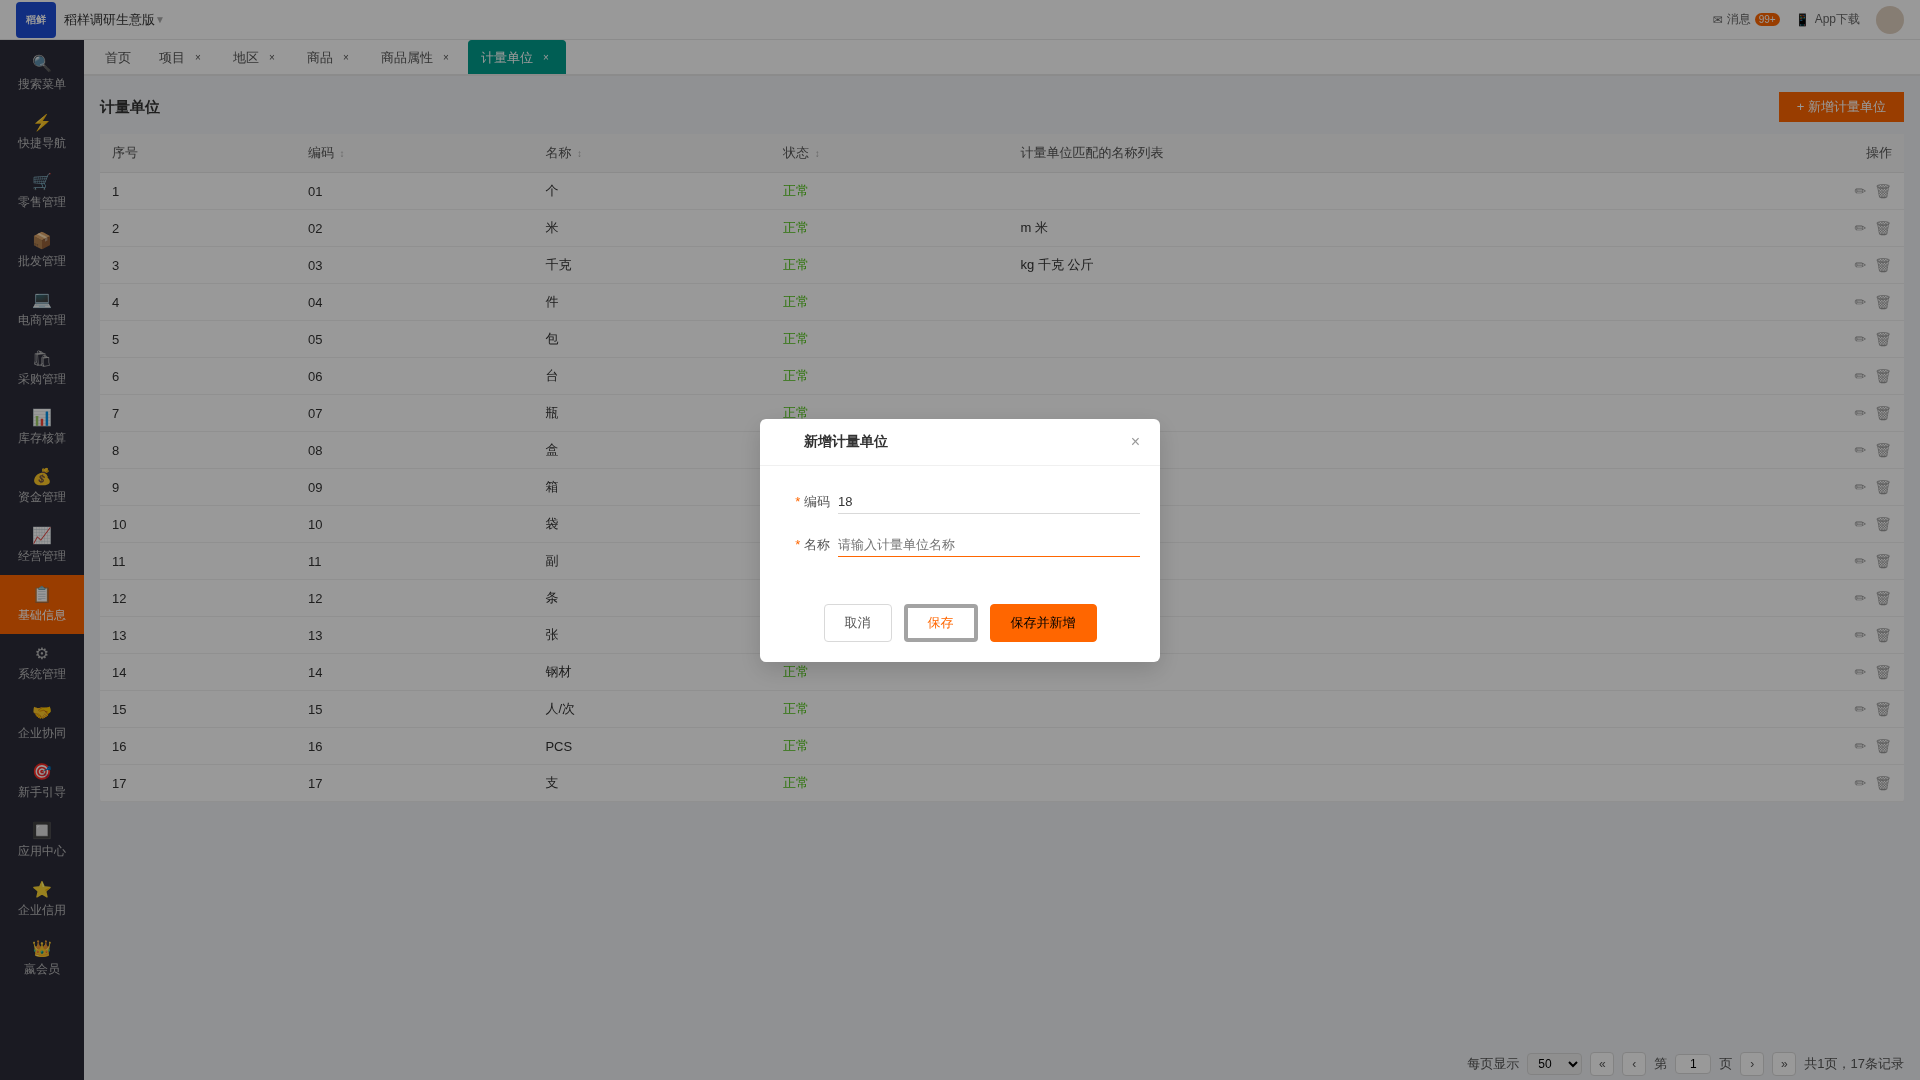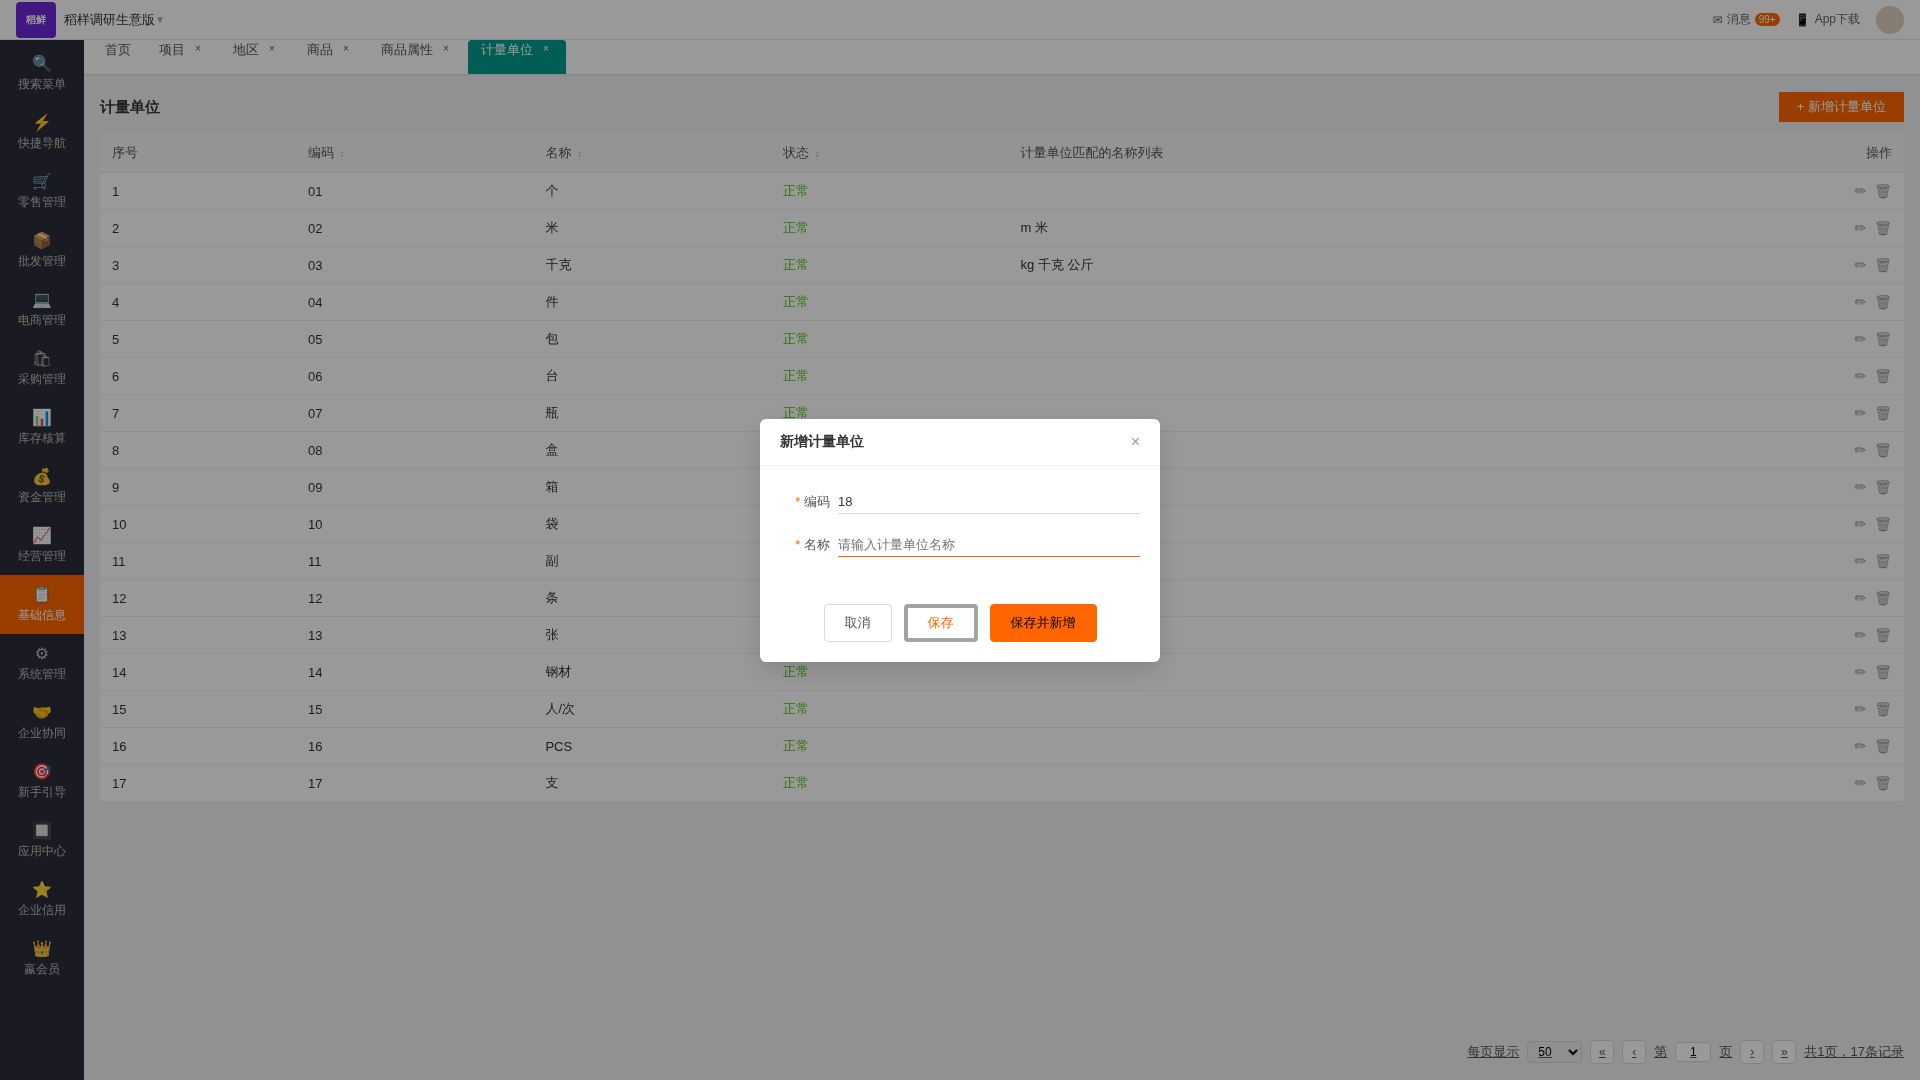--- a/index.html
+++ b/index.html
@@ -10,21 +10,21 @@
       height: 40px;
       background: #fff;
       display: flex;
       align-items: center;
       padding: 0 16px;
       border-bottom: 1px solid #e8e8e8;
       justify-content: space-between;
       flex-shrink: 0;
     }
     .logo-area { display: flex; align-items: center; gap: 8px; }
-    .logo-box { width: 40px; height: 36px; background: #6d28d9; border-radius: 4px; display: flex; align-items: center; justify-content: center; color: #fff; font-weight: bold; font-size: 10px; }
+    .logo-box { width: 40px; height: 36px; background: #1d4ed8; border-radius: 4px; display: flex; align-items: center; justify-content: center; color: #fff; font-weight: bold; font-size: 10px; }
     .header-right { display: flex; align-items: center; gap: 16px; }
     .header-badge { position: relative; display: flex; align-items: center; gap: 4px; font-size: 12px; color: #666; cursor: pointer; }
     .badge-dot { background: #f60; color: #fff; border-radius: 10px; font-size: 10px; padding: 1px 4px; }
     .avatar-box { width: 28px; height: 28px; background: #e0d0c0; border-radius: 50%; }
 
     
     .main-layout { display: flex; flex: 1; overflow: hidden; }
 
     
     .sidebar {
@@ -58,20 +58,21 @@
       display: flex;
       align-items: center;
       border-bottom: 2px solid #e8e8e8;
       flex-shrink: 0;
       padding: 0 8px;
       gap: 2px;
     }
     .tab {
       height: 34px;
       display: flex;
+      align-items: center;
       padding: 0 12px;
       font-size: 13px;
       cursor: pointer;
       border-radius: 4px 4px 0 0;
       gap: 6px;
       color: #555;
       border: 1px solid transparent;
       border-bottom: none;
     }
     .tab.active { background: #009d8c; color: #fff; border-color: #009d8c; }
@@ -117,28 +118,27 @@
       color: #333;
     }
     .status-normal { color: #52c41a; }
     .sort-icon { color: #aaa; font-size: 10px; margin-left: 2px; }
     .action-icons { display: flex; gap: 8px; }
     .action-icon { color: #999; cursor: pointer; font-size: 14px; }
 
     
     .pagination {
       position: absolute;
-      bottom: 16px;
+      bottom: 4px;
       right: 16px;
       display: flex;
       align-items: center;
       gap: 8px;
       font-size: 13px;
       color: #555;
-      text-decoration: underline;
     }
     .page-select { border: 1px solid #d9d9d9; border-radius: 4px; padding: 2px 6px; font-size: 12px; }
     .page-btn { width: 24px; height: 24px; border: 1px solid #d9d9d9; border-radius: 4px; display: flex; align-items: center; justify-content: center; cursor: pointer; background: #fff; font-size: 12px; }
     .page-input { width: 36px; border: 1px solid #d9d9d9; border-radius: 4px; text-align: center; padding: 2px; font-size: 12px; }
 
     
     .modal-overlay {
       position: fixed;
       top: 0; left: 0; right: 0; bottom: 0;
       background: rgba(0,0,0,0.4);
@@ -154,21 +154,21 @@
       box-shadow: 0 8px 24px rgba(0,0,0,0.15);
       overflow: hidden;
     }
     .modal-header {
       display: flex;
       justify-content: space-between;
       align-items: center;
       padding: 14px 20px;
       border-bottom: 1px solid #f0f0f0;
     }
-    .modal-title { font-size: 14px; font-weight: bold; color: #333; }
+    .modal-title { font-size: 14px; font-weight: bold; color: #333; margin-left: 24px; }
     .modal-close { cursor: pointer; color: #999; font-size: 16px; }
     .modal-body { padding: 24px 20px 16px; }
     .form-row {
       display: flex;
       align-items: center;
       margin-bottom: 19px;
       gap: 8px;
     }
     .form-label {
       width: 50px;

